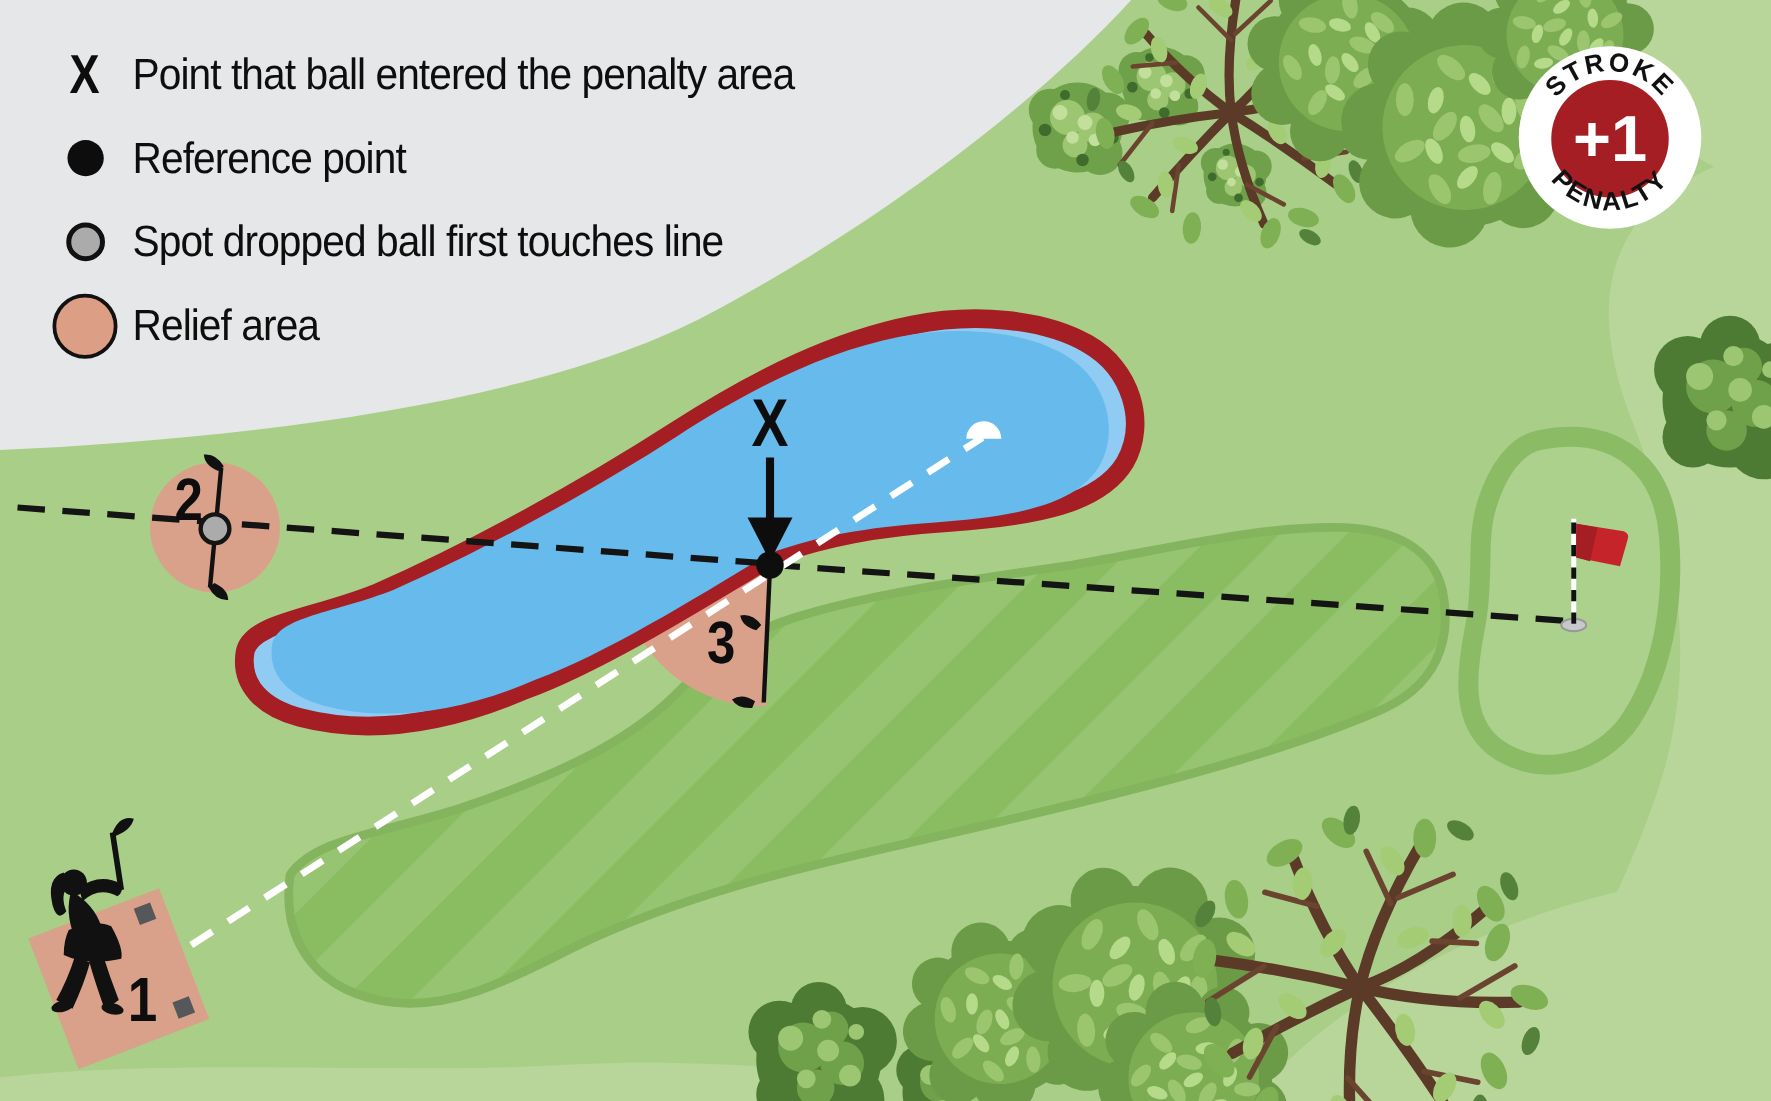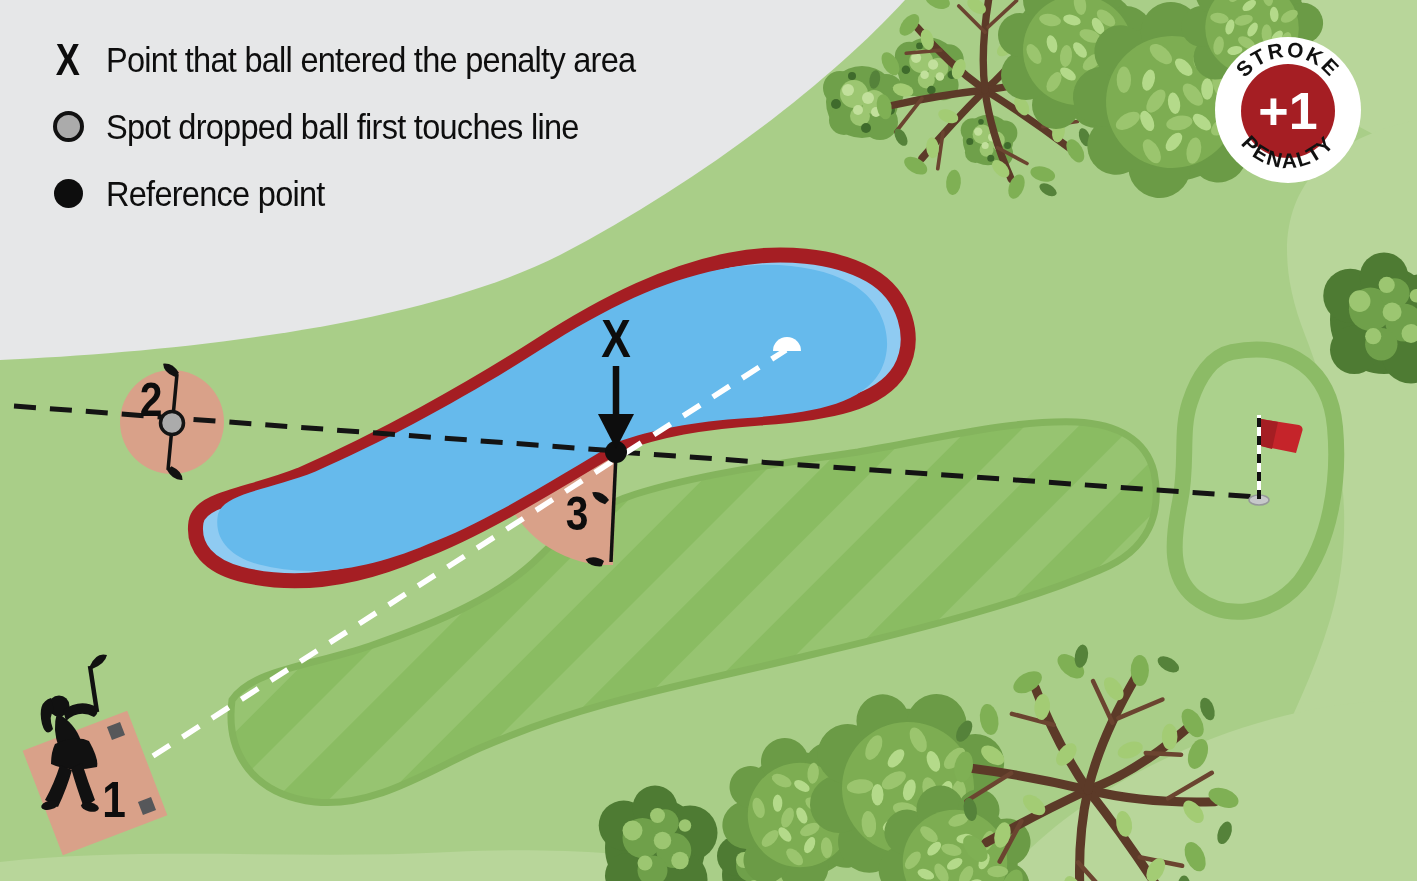--- a/index.html
+++ b/index.html
@@ -328,25 +328,31 @@
 
 <div class="legend">
   <div class="lrow">
     <span class="sym">
       <span class="xglyph">X</span>
     </span>
     <span class="llabel">Point that ball entered the penalty area</span>
   </div>
   <div class="lrow">
     <span class="sym">
+          <span class="dot black"></span>
+        </span>
+    <span class="llabel">Reference point</span>
+  </div>
+  <div class="lrow">
+    <span class="sym">
           <span class="dot gray"></span>
         </span>
     <span class="llabel">Spot dropped ball first touches line</span>
   </div>
   <div class="lrow">
     <span class="sym">
-          <span class="dot black"></span>
+          <span class="dot salmon"></span>
         </span>
-    <span class="llabel">Reference point</span>
+    <span class="llabel">Relief area</span>
   </div>
 </div>
 
 </div>
 
 </body></html>

